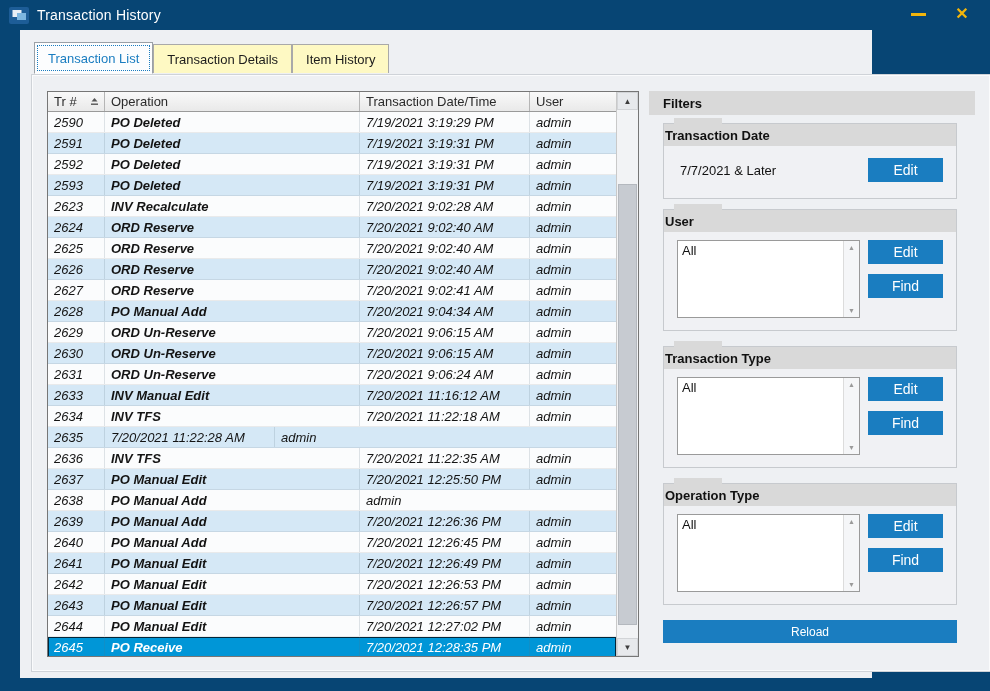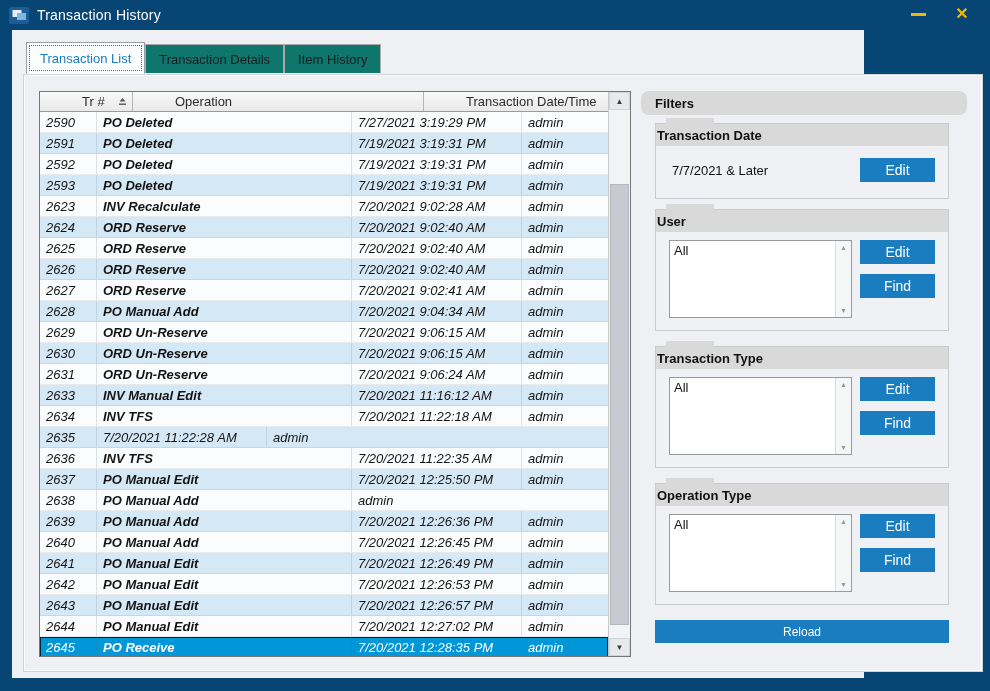--- a/index.html
+++ b/index.html
@@ -12,41 +12,41 @@
   .titlebar .app-icon { width:20px; height:17px; margin-left:9px; }
   .titlebar .title { margin-left:8px; font-size:14px; letter-spacing:.2px; }
   .cap-btn { position:absolute; top:0; width:40px; height:28px; display:flex; align-items:center; justify-content:center;
              background:transparent; border:none; cursor:pointer; }
   .cap-btn.min { right:52px; }
   .cap-btn.close { right:8px; }
   .min-glyph { width:15px; height:3px; background:var(--gold,#f2b50c); }
   .close-glyph { color:var(--gold,#f2b50c); font-size:16px; font-weight:bold; line-height:1; }
 
   
-  .client { position:absolute; left:12px; top:30px; width:852px; height:648px; background:#eef0f3; }
+  .client { position:absolute; left:20px; top:30px; width:852px; height:648px; background:#eef0f3; }
 
   
   .tabs { position:absolute; left:14px; top:12px; display:flex; align-items:flex-end; z-index:3; }
   .tab { font-size:13px; padding:0 13px; display:flex; align-items:center; cursor:pointer; white-space:nowrap; }
-  .tab.inactive { height:29px; background:#0f766e; border:1px solid #a9a9a9; border-bottom:none; color:#1c1c1c; }
+  .tab.inactive { height:29px; background:#fef9c3; border:1px solid #a9a9a9; border-bottom:none; color:#1c1c1c; }
   .tab.active { height:32px; background:#fcfdfe; border:1px solid #9aa0a6; border-bottom:1px solid #fcfdfe;
                 margin-bottom:-1px; color:var(--accent,#1a7dc0);
                 outline:1px dotted var(--accent,#1a7dc0); outline-offset:-4px; }
 
   
   .content-box { position:absolute; left:11px; top:44px; width:960px; height:598px;
                  border:1px solid #cfd3d8; box-shadow: inset 0 0 0 1px #fafbfc; background:#eef0f3; }
 
   
   .grid { position:absolute; left:15px; top:16px; width:592px; height:566px; border:1px solid #767676;
           background:#fff; display:flex; }
   .grid-main { width:570px; display:flex; flex-direction:column; overflow:hidden; }
   .grid-header { display:flex; height:20px; background:linear-gradient(#f9f9f9,#e9e9e9); border-bottom:1px solid #9a9a9a;
                  font-size:13px; color:#2b2b2b; flex:none; }
-  .hcell { display:flex; align-items:center; padding-left:6px; border-right:1px solid #b5b5b5; height:100%;margin-left:36px; }
+  .hcell { display:flex; align-items:center; padding-left:6px; border-right:1px solid #b5b5b5; height:100%; }
   .hcell:last-child { border-right:none; }
   .c-tr { width:57px; flex:none; }
   .c-op { width:255px; flex:none; }
   .c-dt { width:170px; flex:none; }
   .c-us { flex:1; }
   .sort-icon { margin-left:auto; margin-right:5px; }
 
   .rows { flex:1; display:flex; flex-direction:column;font-style:italic; }
   .row { display:flex; height:21px; flex:none; font-size:13px; color:#141414; background:#fbfcfd;
          border-bottom:1px solid rgba(0,0,0,0.07); cursor:default; }
@@ -59,21 +59,21 @@
   
   .vscroll { width:22px; border-left:1px solid #c9c9c9; background:#f2f3f5; display:flex; flex-direction:column; }
   .sb-btn { height:18px; flex:none; background:#e7e9ec; display:flex; align-items:center; justify-content:center;
             font-size:8px; color:#3c3c3c; border:1px solid #d2d4d7; cursor:pointer; }
   .sb-track { flex:1; position:relative; }
   .sb-thumb { position:absolute; left:1px; right:1px; top:74px; height:441px; background:#c7cbd1; border:1px solid #b4b8be; cursor:pointer; }
 
   
   .filters { position:absolute; left:617px; top:16px; width:326px; }
   .filters-bar { height:24px; background:#d9d9d9; display:flex; align-items:center; padding-left:14px;
-                 font-size:13px; font-weight:bold; color:#111; margin-bottom:8px;border-radius:8px; }
+                 font-size:13px; font-weight:bold; color:#111; margin-bottom:8px; }
   .fsection { position:relative; margin-left:14px; width:294px; background:#f0f1f4; border:1px solid #c7cace; }
   .fsection .notch { position:absolute; top:-6px; left:10px; width:48px; height:6px; background:#d9d9d9; }
   .fsection-header { height:22px; background:#d9d9d9; display:flex; align-items:center; padding-left:1px;
                      font-size:13px; font-weight:bold; color:#111; }
   .sec-date { margin-bottom:10px; height:76px; }
   .sec-list { margin-bottom:15px; height:122px; }
   .fsection .body { display:flex; padding:8px 13px 0 13px; }
   .sec-date .body { align-items:center; padding-top:12px; }
   .date-value { font-size:13px; color:#111; padding-left:3px; }
   .btn { background:var(--accent,#1a7dc0); color:#fff; border:none; font-size:14px; font-family:inherit;
@@ -135,21 +135,21 @@
               <span>Transaction Date/Time</span>
             </div>
             <div class="hcell c-us">
               <span>User</span>
             </div>
           </div>
           <div class="rows" id="rows">
               <div class="row">
     <div class="cell c-tr">2590</div>
     <div class="cell c-op op">PO Deleted</div>
-    <div class="cell c-dt">7/27/2021 3:19:29 PM</div>
+    <div class="cell c-dt">7/19/2021 3:19:29 PM</div>
     <div class="cell c-us">admin</div>
   </div>
               <div class="row alt">
     <div class="cell c-tr">2591</div>
     <div class="cell c-op op">PO Deleted</div>
     <div class="cell c-dt">7/19/2021 3:19:31 PM</div>
     <div class="cell c-us">admin</div>
   </div>
               <div class="row">
     <div class="cell c-tr">2592</div>

